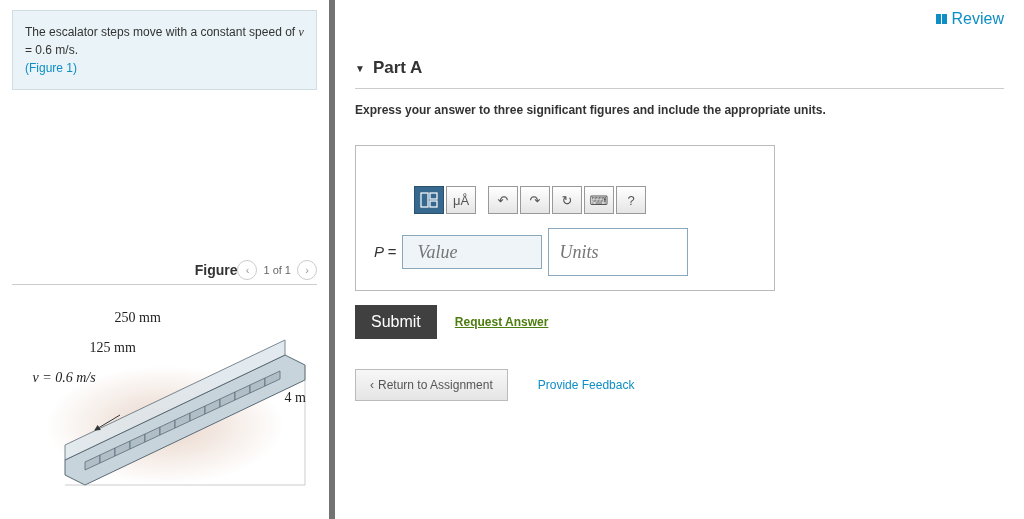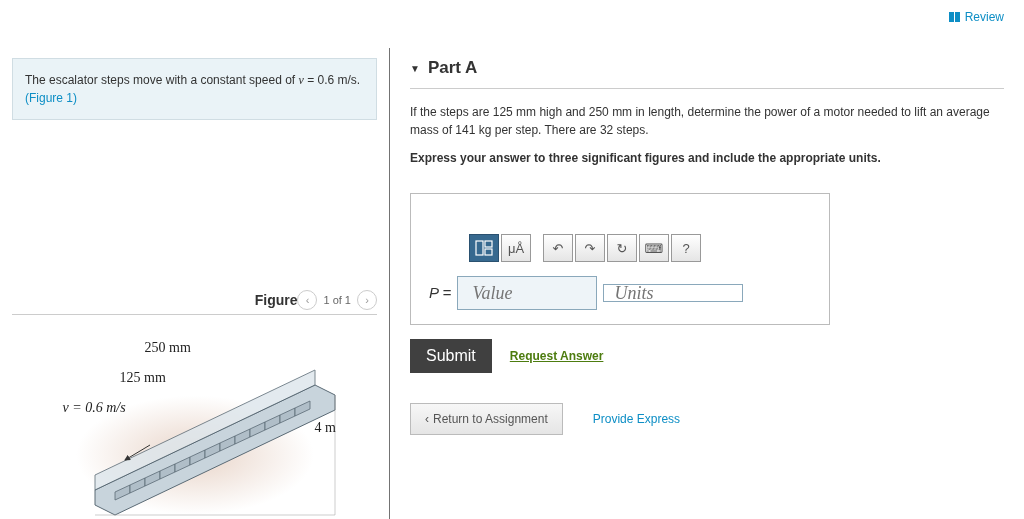--- a/index.html
+++ b/index.html
@@ -1,46 +1,46 @@
 <!DOCTYPE html>
 <html><head>
 <meta charset="utf-8">
 <style>
 * { box-sizing: border-box; margin: 0; padding: 0; font-family: Arial, Helvetica, sans-serif; }
 body { background: #fff; width: 1024px; height: 519px; overflow: hidden; font-size: 12px; color: #333; }
 .page { display: flex; height: 100%; }
-.left-col { width: 390px; border-right: 1px solid #737373; padding: 10px 12px; margin-top: 48px; }
+.left-col { width: 335px; border-right: 6px solid #737373; padding: 10px 12px; }
 .right-col { flex: 1; padding: 10px 20px; position: relative; }
 .problem-box { background: #eaf3f7; border: 1px solid #d0dde3; padding: 12px; font-size: 12px; line-height: 1.5; }
 .problem-box a { color: #0d8ec5; text-decoration: none; }
 .figure-header { display: flex; justify-content: flex-end; align-items: center; margin-top: 170px; margin-bottom: 4px; }
 .figure-header h3 { font-size: 14px; font-weight: bold; }
 .nav-group { display: flex; align-items: center; gap: 6px; font-size: 11px; color: #666; }
 .nav-btn { width: 20px; height: 20px; border: 1px solid #ccc; border-radius: 50%; background: #fff; display: flex; align-items: center; justify-content: center; color: #999; cursor: pointer; font-size: 11px; }
 .fig-rule { border: none; border-top: 1px solid #ccc; margin-bottom: 10px; }
 .figure-area { position: relative; width: 300px; height: 200px; margin: 0 auto; }
 .escalator-shadow { position: absolute; left: 30px; top: 70px; width: 240px; height: 120px; background: radial-gradient(ellipse at center, #e8d4c8 0%, transparent 70%); }
 .escalator { position: absolute; left: 40px; top: 20px; }
-.review-link { position: absolute; top: 10px; right: 20px; color: #0d8ec5; font-size: 12px; text-decoration: none; display: flex; align-items: center; gap: 4px; }
+.review-link { position: absolute; top: 10px; right: 20px; color: #0d8ec5; font-size: 16px; text-decoration: none; display: flex; align-items: center; gap: 4px; }
 .review-icon { display: inline-flex; }
 .review-icon span { width: 5px; height: 10px; background: #0d8ec5; margin-right: 1px; display: inline-block; }
 .part-header { display: flex; align-items: center; gap: 8px; margin-top: 40px; padding: 8px 0; }
 .caret-down { font-size: 10px; color: #333; }
 .part-title { font-weight: bold; font-size: 17px; }
 .part-rule { border: none; border-top: 1px solid #ccc; margin-bottom: 14px; margin-top: 2px; }
 .question-text { font-size: 12px; line-height: 1.5; margin-bottom: 12px; max-width: 640px; }
 .instruction { font-weight: bold; font-size: 12px; margin-bottom: 28px; }
 .answer-box { border: 1px solid #bbb; padding: 14px 18px; width: 420px; }
 .toolbar { display: flex; gap: 2px; margin-bottom: 14px; margin-left: 40px; align-items: center; }
 .tool-btn { height: 28px; min-width: 30px; border: 1px solid #999; background: linear-gradient(#fff, #e5e5e5); display: flex; align-items: center; justify-content: center; font-size: 13px; color: #555; cursor: pointer; padding: 0 4px; margin-top: 26px; }
 .tool-btn.template { background: #37698f; color: #fff; border-color: #2a5170; }
 .answer-row { display: flex; align-items: center; gap: 6px; }
 .eq-label { font-style: italic; font-family: 'Times New Roman', serif; font-size: 15px; }
 .value-input { width: 140px; height: 34px; border: 1px solid #8aa8bb; background: #eef4f8; font-family: 'Times New Roman', serif; font-size: 18px; font-style: italic; color: #999; padding: 0 14px; }
-.units-input { width: 140px; height: 18px; border: 1px solid #8aa8bb; background: #fff; font-family: 'Times New Roman', serif; font-size: 18px; font-style: italic; color: #999; padding: 0 10px; }
+.units-input { width: 140px; height: 48px; border: 1px solid #8aa8bb; background: #fff; font-family: 'Times New Roman', serif; font-size: 18px; font-style: italic; color: #999; padding: 0 10px; }
 .submit-row { display: flex; align-items: center; gap: 18px; margin-top: 14px; }
 .submit-btn { background: #404040; color: #fff; border: none; padding: 8px 16px; font-size: 16px; cursor: pointer; }
 .req-answer { color: #4d7c0f; font-size: 12px; font-weight: bold; text-decoration: underline; cursor: pointer; }
 .bottom-row { display: flex; align-items: center; gap: 30px; margin-top: 30px; }
 .return-btn { background: linear-gradient(#f7f7f7, #e5e5e5); border: 1px solid #bbb; padding: 8px 14px; font-size: 12px; color: #555; cursor: pointer; display: flex; align-items: center; gap: 4px; }
 .feedback-link { color: #0d8ec5; font-size: 12px; text-decoration: none; }
 .dim-label { position: absolute; font-size: 14px; font-family: 'Times New Roman', serif; color: #222; }
 </style>
 </head>
 <body>
@@ -106,21 +106,20 @@
         </span>
       <span>Review</span>
     </a>
 
     <div class="part-header">
       <span class="caret-down">▼</span>
       <span class="part-title">Part A</span>
     </div>
     <hr class="part-rule">
 
-    <div class="question-text">If the steps are 125 mm high and 250 mm in length, determine the power of a motor needed to lift an average mass of 141 kg per step. There are 32 steps.</div>
     <div class="instruction">Express your answer to three significant figures and include the appropriate units.</div>
 
     <div class="answer-box">
       <div class="toolbar">
         <div class="tool-btn template">
           <svg width="18" height="16">
               <rect x="1" y="1" width="7" height="14" fill="none" stroke="#fff" stroke-width="1.2"></rect>
               <rect x="10" y="1" width="7" height="6" fill="none" stroke="#fff" stroke-width="1.2"></rect>
               <rect x="10" y="9" width="7" height="6" fill="none" stroke="#fff" stroke-width="1.2"></rect>
             </svg>
@@ -143,16 +142,16 @@
     <div class="submit-row">
       <button class="submit-btn">Submit</button>
       <a class="req-answer" href="#">Request Answer</a>
     </div>
 
     <div class="bottom-row">
       <button class="return-btn">
         <span>‹</span>
         <span>Return to Assignment</span>
       </button>
-      <a class="feedback-link" href="#">Provide Express</a>
+      <a class="feedback-link" href="#">Provide Feedback</a>
     </div>
   </div>
 </div>
 
 </body></html>

